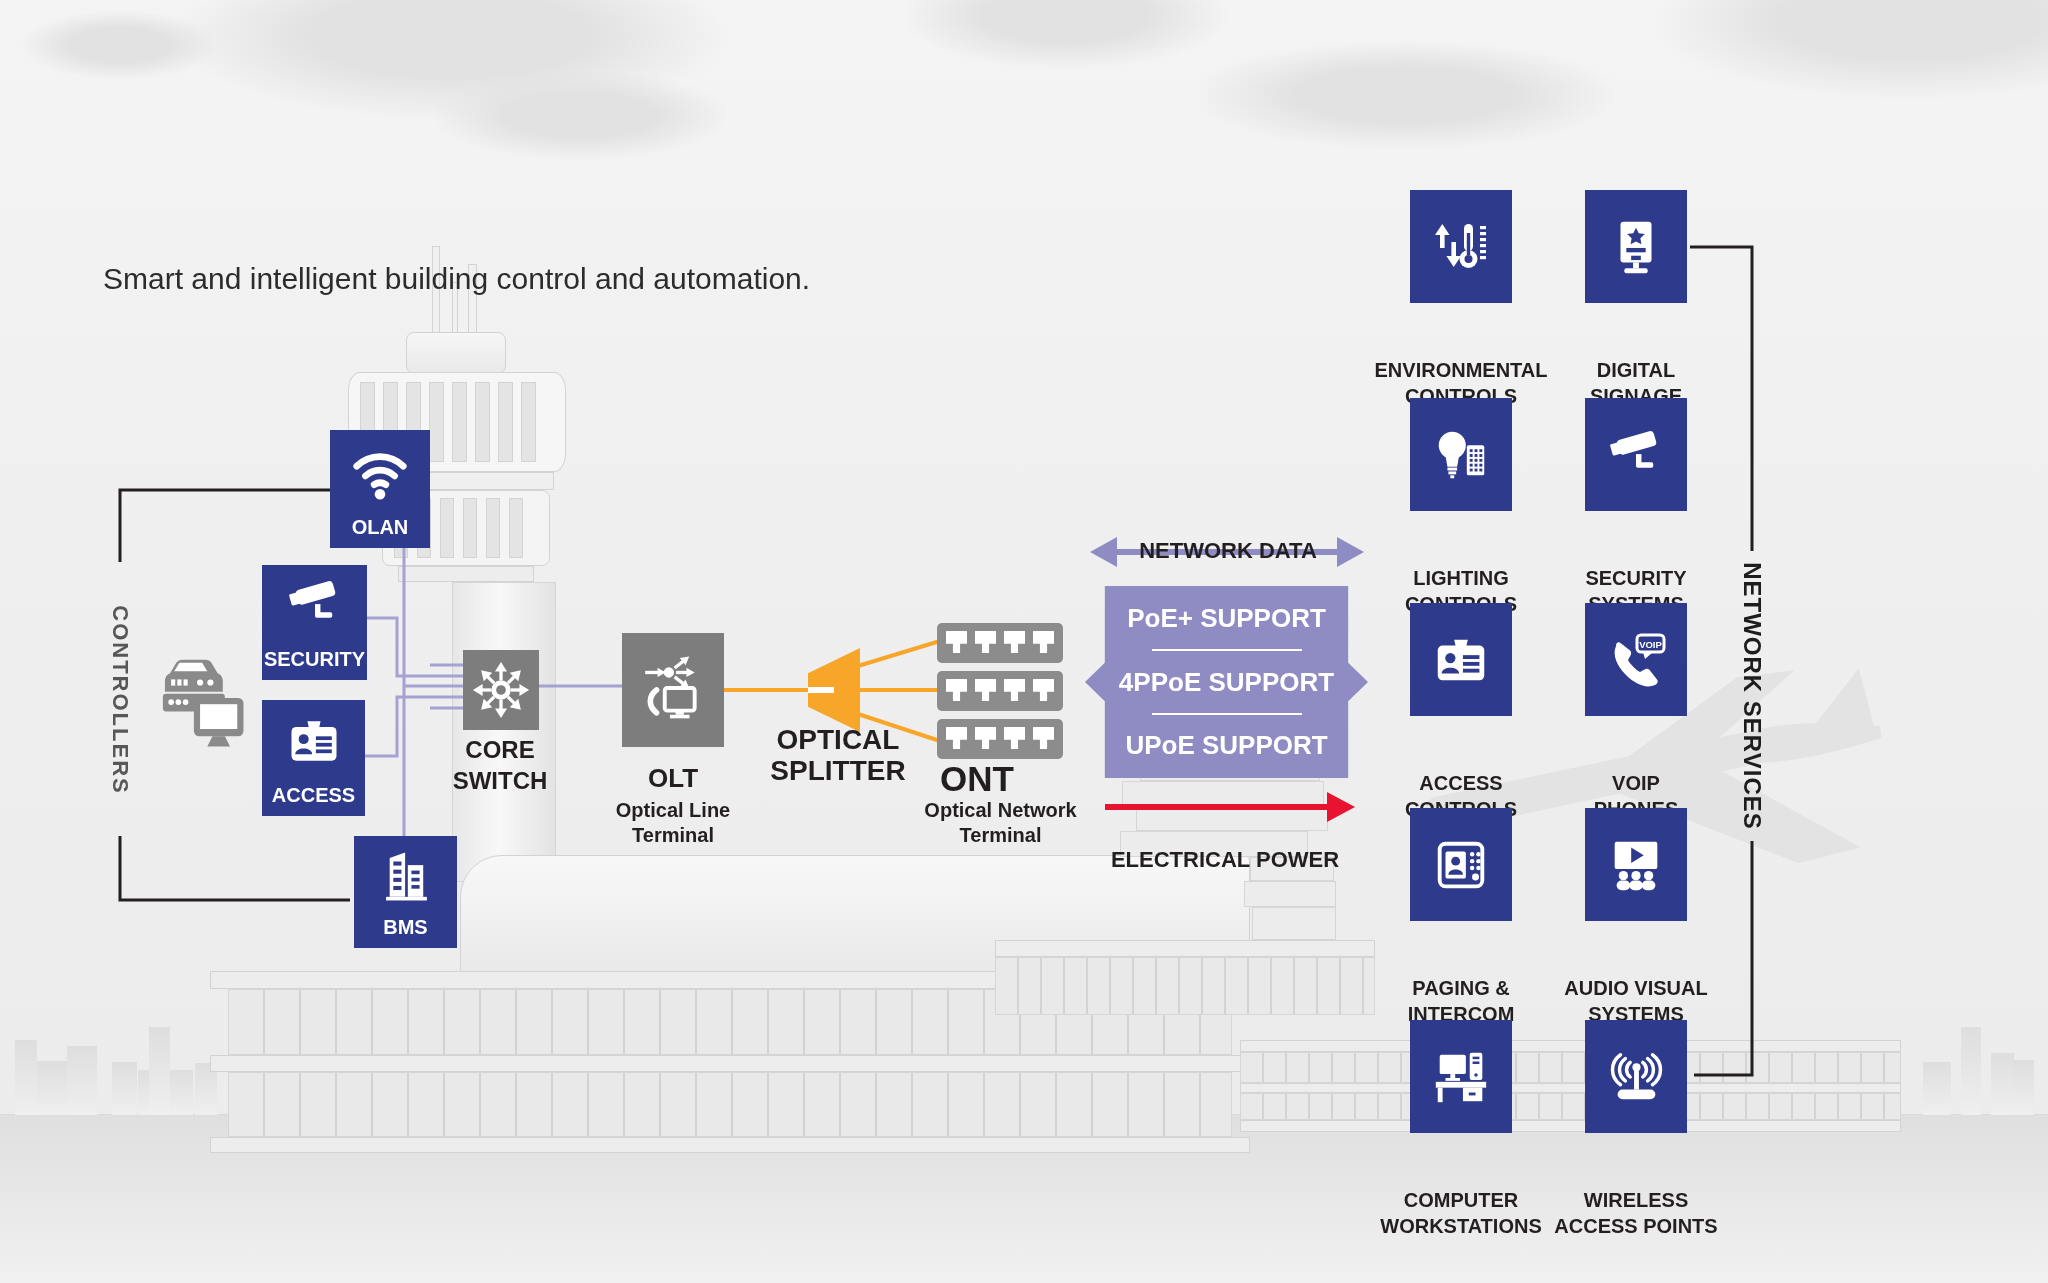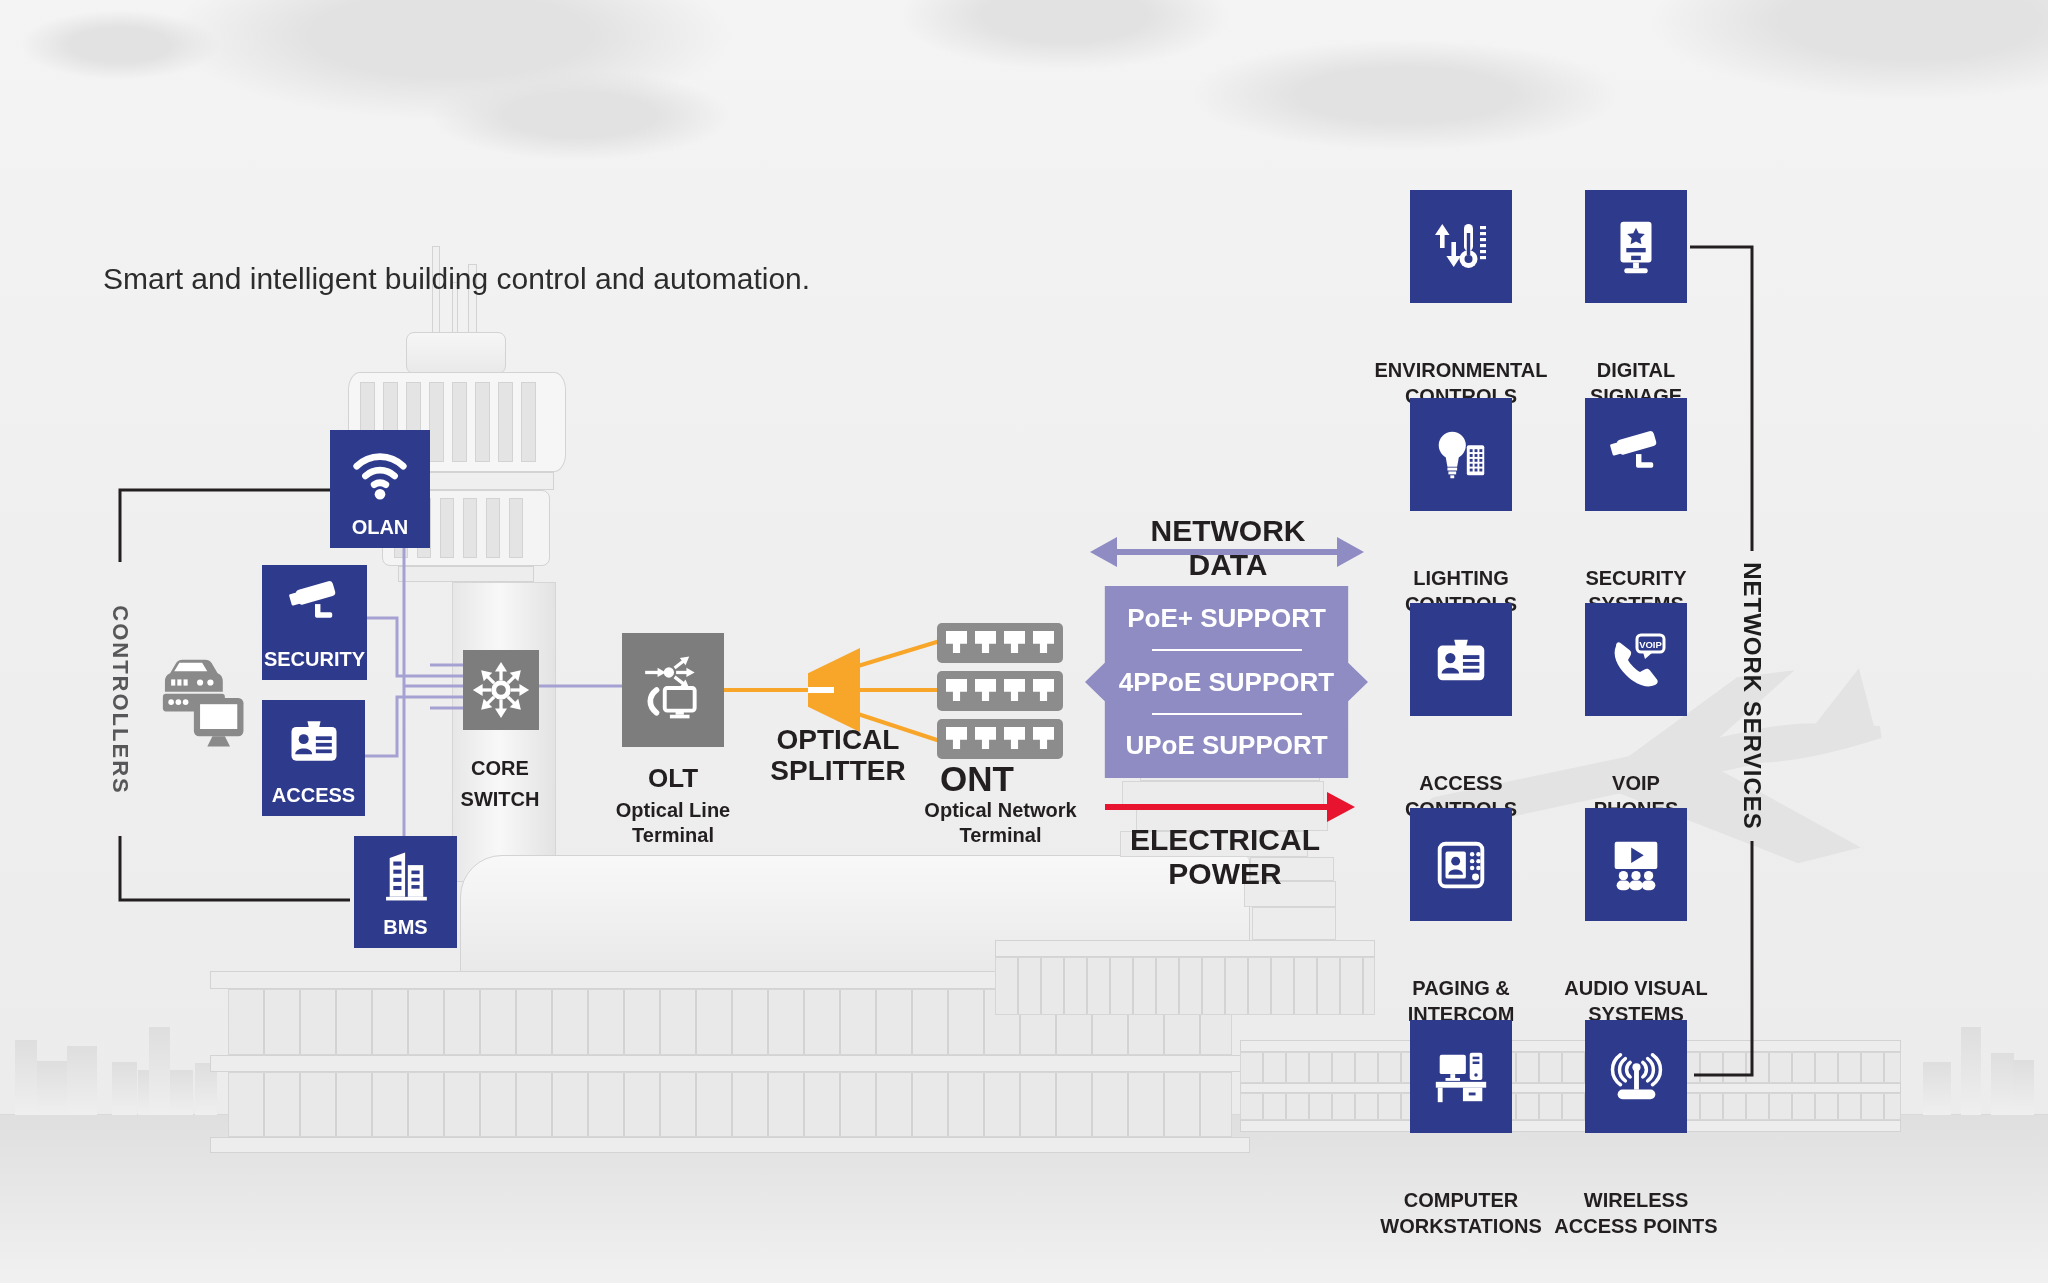--- a/index.html
+++ b/index.html
@@ -39,21 +39,21 @@
   
   .splitter{position:absolute;left:808px;top:648px;width:52px;height:84px;background:var(--orange);
     clip-path:polygon(0 30%,100% 0,100% 100%,0 70%);}
   .slit{position:absolute;left:808px;top:687px;width:26px;height:6px;background:#fff;}
   
   .poe{position:absolute;left:1085px;top:586px;width:283px;height:192px;background:var(--lav);
     clip-path:polygon(7% 0,93% 0,93% 40%,100% 50%,93% 60%,93% 100%,7% 100%,7% 60%,0 50%,7% 40%);
     display:flex;flex-direction:column;justify-content:space-between;padding:17px 0;box-sizing:border-box;}
   .poe-line{color:#fff;font-weight:bold;font-size:26px;text-align:center;}
   .poe-sep{width:150px;height:2px;background:#fff;margin:0 auto;}
-  .flow-label{position:absolute;font-size:30px;font-weight:bold;text-align:center;}
+  .flow-label{position:absolute;font-size:22px;font-weight:bold;text-align:center;margin-top:24px;}
   
   .svc{position:absolute;width:102px;height:113px;background:var(--navy);display:flex;align-items:center;justify-content:center;}
   .svc-label{position:absolute;top:127px;left:50%;transform:translateX(-50%);width:230px;text-align:center;
     font-weight:bold;font-size:20px;line-height:26px;white-space:pre-line;margin-top:40px;}
   
   .vert{position:absolute;text-align:center;font-weight:bold;transform:rotate(90deg);}
   .vert.ctrl{left:-15px;top:687px;width:270px;font-size:22px;letter-spacing:2px;color:#57575a;}
   .vert.nets{left:1612px;top:682px;width:280px;font-size:24px;letter-spacing:1px;color:#1d1d1d;}
   svg{display:block;}
   .plane{position:absolute;left:1415px;top:650px;width:480px;height:270px;}
@@ -295,21 +295,21 @@
               <polygon points="32,3 25.8,13 38.2,13"></polygon>
             </g>
           <g transform="rotate(315 32 32)">
               <rect x="30.3" y="12" width="3.4" height="10"></rect>
               <polygon points="32,3 25.8,13 38.2,13"></polygon>
             </g>
         </g>
       </svg>
     </span>
   </div>
-  <div class="h-label" style="left:437px;top:753px;width:126px;font-size:20px">CORE
+  <div class="h-label" style="left:437px;top:734px;width:126px;font-size:24px">CORE
 SWITCH</div>
 
   <div class="gbox" style="left:622px;top:633px;width:102px;height:114px">
     <span>
       <svg width="66" height="70" viewBox="0 0 64 64">
         <g fill="#fff">
           <circle cx="28" cy="15" r="5"></circle>
           <rect x="5" y="13.4" width="13" height="3.2"></rect>
             <polygon points="25,15 17,10.5 17,19.5"></polygon>
           <rect x="35" y="13.4" width="11" height="3.2"></rect>

